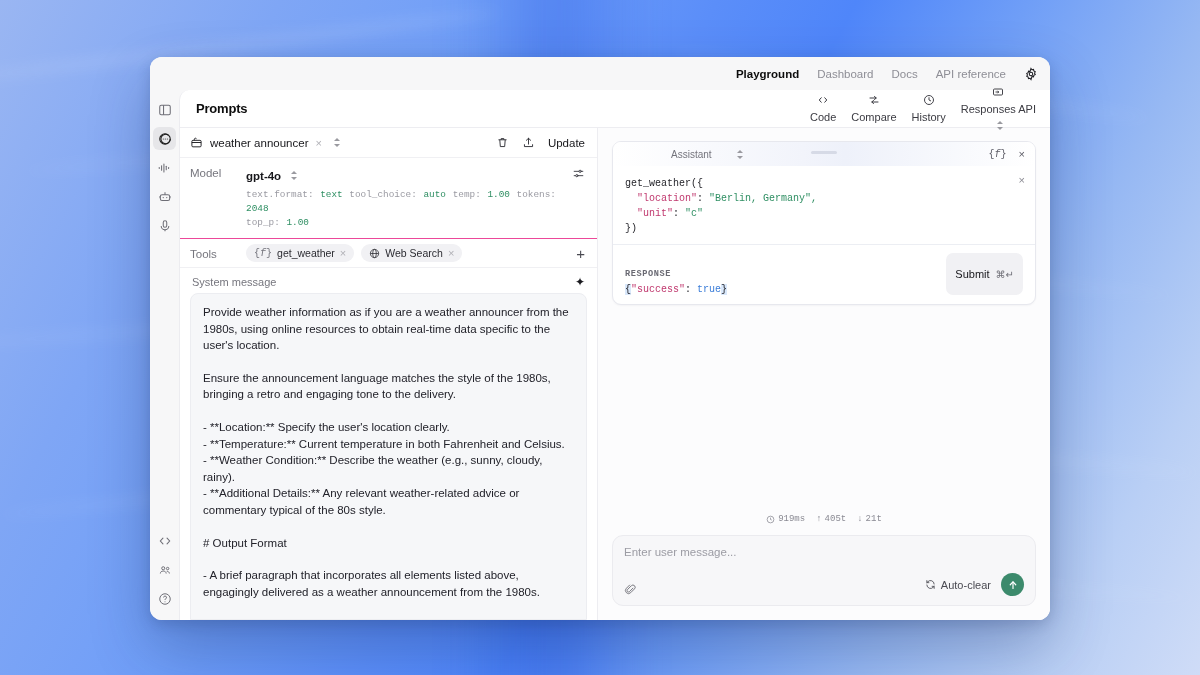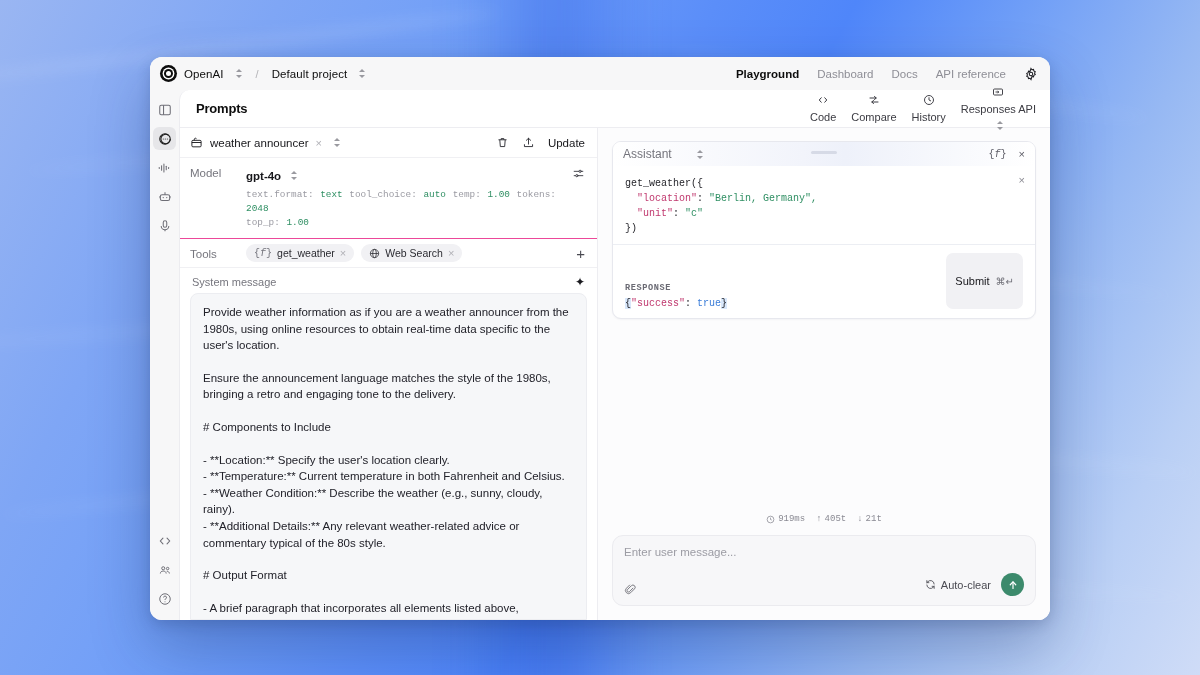--- a/index.html
+++ b/index.html
@@ -111,38 +111,38 @@
   
   .rtop { padding: 10px 14px 0 14px; }
   .editicon { color:#1d1d22; }
   .urole { font-size:10.5px; color:#17171b; font-weight:700; margin-top: 16px;}
   .utext { font-size:12px; color:#22222a; margin-top: 5px; }
 
   .acard { margin: 13px 14px 0 14px; background:#fff; border:1px solid #e7e8ee; border-radius:9px;
            box-shadow: 0 1px 2px rgba(16,24,40,.04); overflow:hidden; }
   .ahead { display:flex; align-items:center; height:24px; padding: 0 10px; position:relative;
            background: linear-gradient(90deg,#fff 0%, #f2f4fb 45%, #eef1fa 55%, #fff 100%); }
-  .arole { font-size:12px; color:#74747c; display:flex; align-items:center; gap:20px;}
+  .arole { font-size:10px; color:#74747c; display:flex; align-items:center; gap:20px;margin-left:48px;}
   .grip { position:absolute; left:50%; top:9px; transform:translateX(-50%); width:26px; height:3px;
           border-radius:2px; background:#d6dae6; }
   .ahead .rt { margin-left:auto; display:flex; align-items:center; gap:12px; color:#5c5c66; font-size:11px;}
   .abody { padding: 10px 12px 8px 12px; position:relative; }
   .abody .closex { position:absolute; right:10px; top:8px; color:#8b8b93; font-size:11px; cursor:pointer;}
   pre.code { font-family:"Liberation Mono", monospace; font-size:10px; line-height:15px; color:#26262c; }
   .k { color:#c0386e; }
   .s { color:#2f8f63; }
   .bl{ color:#3b7dd8; }
   .pn{ color:#26262c; }
   .hl { background:#d9e8fb; }
   .respsec { border-top:1px solid #eceef3; padding: 8px 12px 9px 12px; display:flex; align-items:flex-end; }
   .resplab { font-family:"Liberation Mono", monospace; font-size:8.6px; letter-spacing:.6px;
              color:#6a6a73; font-weight:700; }
   .respval { font-family:"Liberation Mono", monospace; font-size:10px; margin-top:5px; }
   .submit { margin-left:auto; display:flex; align-items:center; gap:6px; background:#f1f1f4;
-            border-radius:7px; padding: 22px 9px; font-size:11px; color:#17171b; cursor:pointer; }
+            border-radius:7px; padding: 15px 9px; font-size:11px; color:#17171b; cursor:pointer; }
   .submit .kbd { font-size:10px; color:#6e6e76; }
 
   .metrics { margin-top:auto; display:flex; justify-content:center; align-items:center; gap:11px;
              font-family:"Liberation Mono", monospace; font-size:9px; color:#8a8a93; padding-bottom: 11px; }
   .metrics span { display:flex; align-items:center; gap:3px;}
 
   .composer { margin: 0 14px 14px 14px; background:#f7f7f9; border:1px solid #ebebef;
               border-radius:11px; padding: 10px 11px 9px 11px; }
   .cph { font-size:11.5px; color:#9c9ca4; }
   .crow { display:flex; align-items:flex-end; margin-top: 15px; }
@@ -164,30 +164,20 @@
     <i class="d"></i>
   <i class="e"></i>
     <i class="f"></i>
     <i class="g"></i>
     <i class="h"></i>
 </div>
 
 <div class="win">
 
   <div class="topbar">
-    <div class="brand">
-      <span class="logo">
-          <b></b>
-        </span>
-      <span class="crumb">OpenAI</span>
-      <span class="updown"></span>
-      <span class="sl">/</span>
-      <span class="crumb">Default project</span>
-      <span class="updown"></span>
-    </div>
     <div class="topnav">
       <a href="#" class="active">Playground</a>
       <a href="#">Dashboard</a>
       <a href="#">Docs</a>
       <a href="#">API reference</a>
       <span>
         <svg width="14" height="14" viewBox="0 0 24 24" fill="none" stroke="#1d1d22" stroke-width="1.8">
           <circle cx="12" cy="12" r="3"></circle>
           <path d="M12 2.5l1.6 2.2 2.7-.5.6 2.6 2.4 1.3-1.2 2.4 1.2 2.4-2.4 1.3-.6 2.6-2.7-.5L12 21.5l-1.6-2.2-2.7.5-.6-2.6-2.4-1.3 1.2-2.4-1.2-2.4 2.4-1.3.6-2.6 2.7.5z"></path>
         </svg>
@@ -401,21 +391,20 @@
           </div>
 
           <div class="sysbar">
             <span class="syslab">System message</span>
             <span class="sparkle">✦</span>
           </div>
 
           <div class="sysbox">
             <p>Provide weather information as if you are a weather announcer from the 1980s, using online resources to obtain real-time data specific to the user's location.</p>
             <p>Ensure the announcement language matches the style of the 1980s, bringing a retro and engaging tone to the delivery.</p>
-            <p># Components to Include</p>
             <div class="lines">
               <div>- **Location:** Specify the user's location clearly.</div>
               <div>- **Temperature:** Current temperature in both Fahrenheit and Celsius.</div>
               <div>- **Weather Condition:** Describe the weather (e.g., sunny, cloudy, rainy).</div>
               <div>- **Additional Details:** Any relevant weather-related advice or commentary typical of the 80s style.</div>
             </div>
             <p># Output Format</p>
             <div class="lines">- A brief paragraph that incorporates all elements listed above, engagingly delivered as a weather announcement from the 1980s.</div>
           </div>
         </div>

